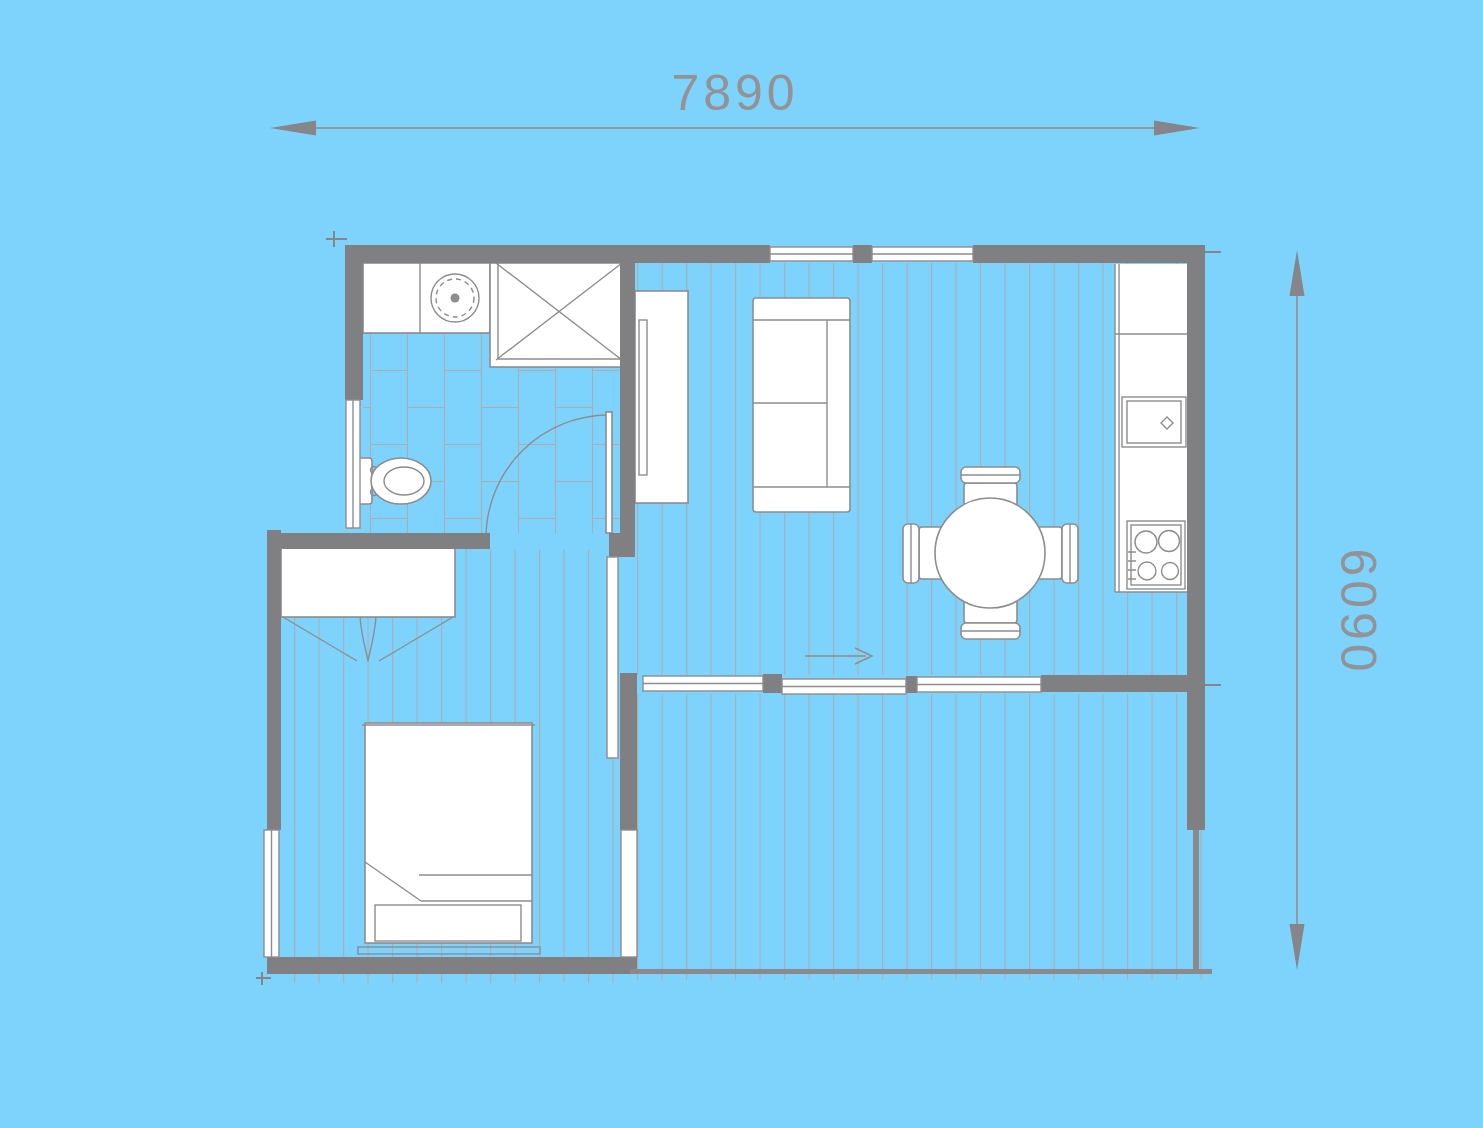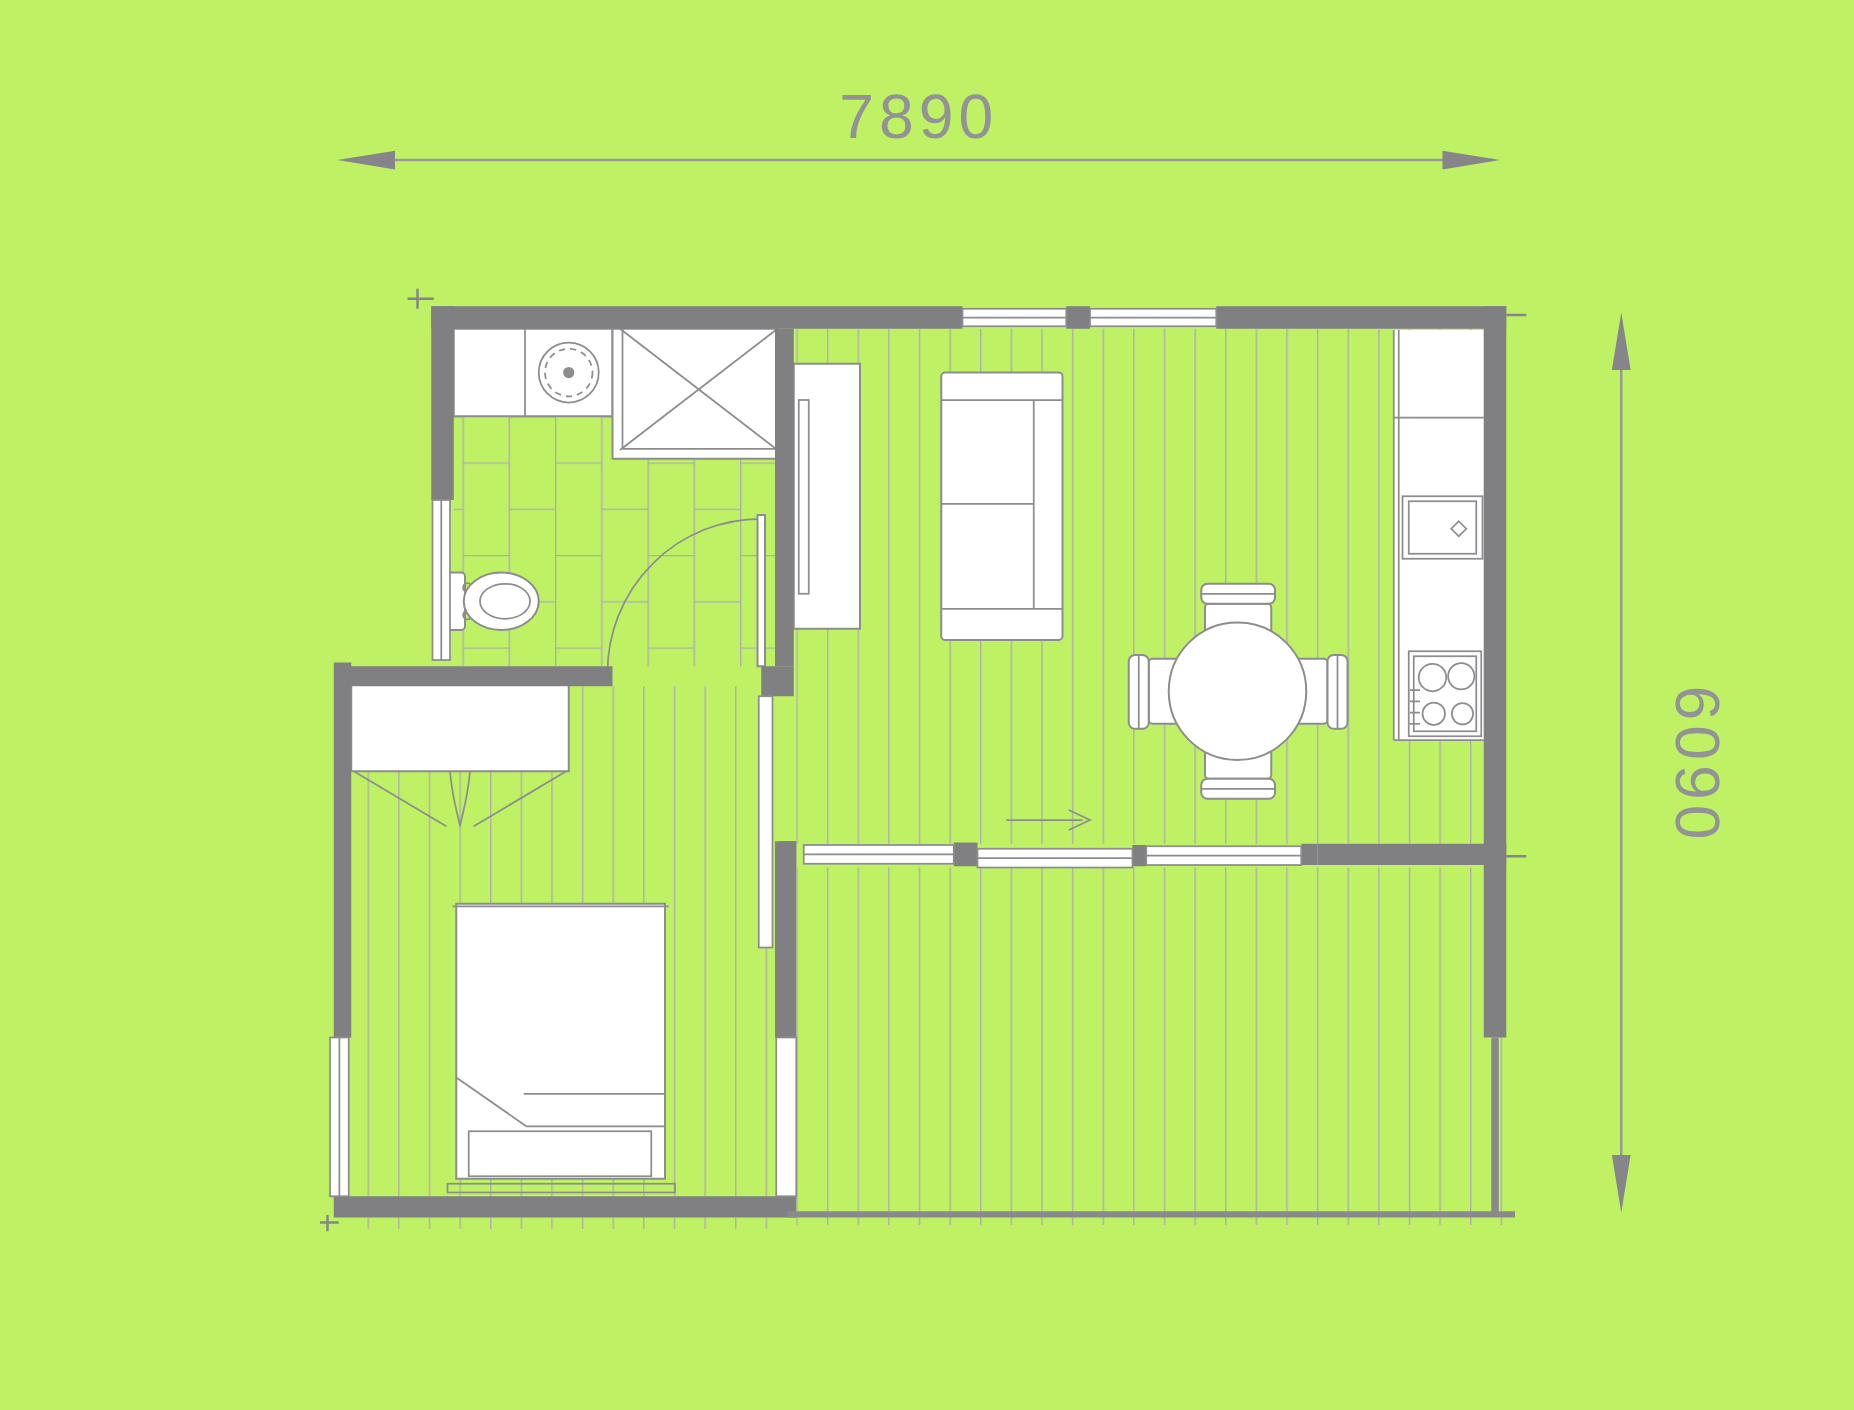--- a/index.html
+++ b/index.html
@@ -8,21 +8,21 @@
     background: #ffffff;
     width: 1483px;
     height: 1128px;
     overflow: hidden;
     font-family: "Liberation Sans", sans-serif;
   }
   .canvas {
     position: relative;
     width: 1483px;
     height: 1128px;
-    background: #bef264;
+    background: #7dd3fc;
   }
   svg { display: block; }
   .dim-text {
     font-family: "Liberation Sans", sans-serif;
     font-size: 50px;
     font-weight: 300;
     letter-spacing: 4px;
     fill: #939396;
   }
   .wall { fill: #808083; stroke: none; }

